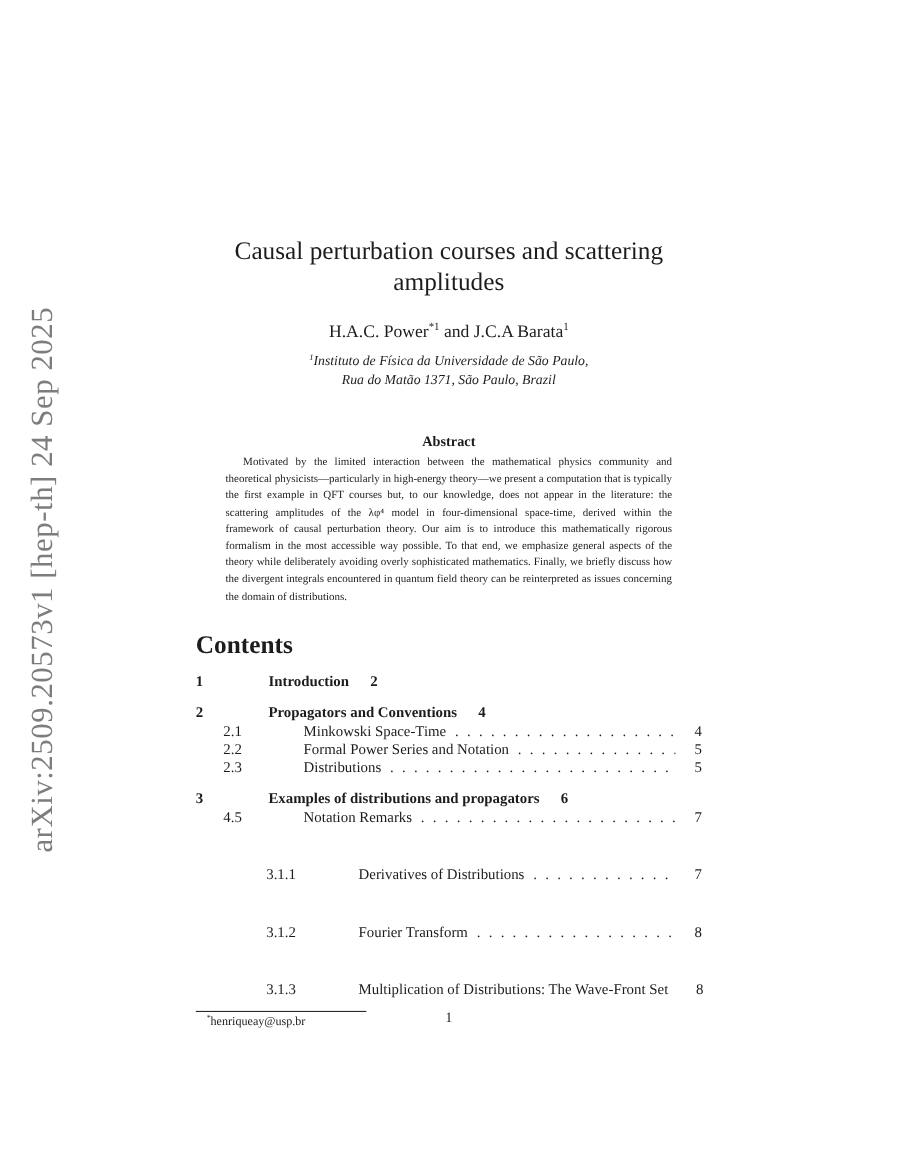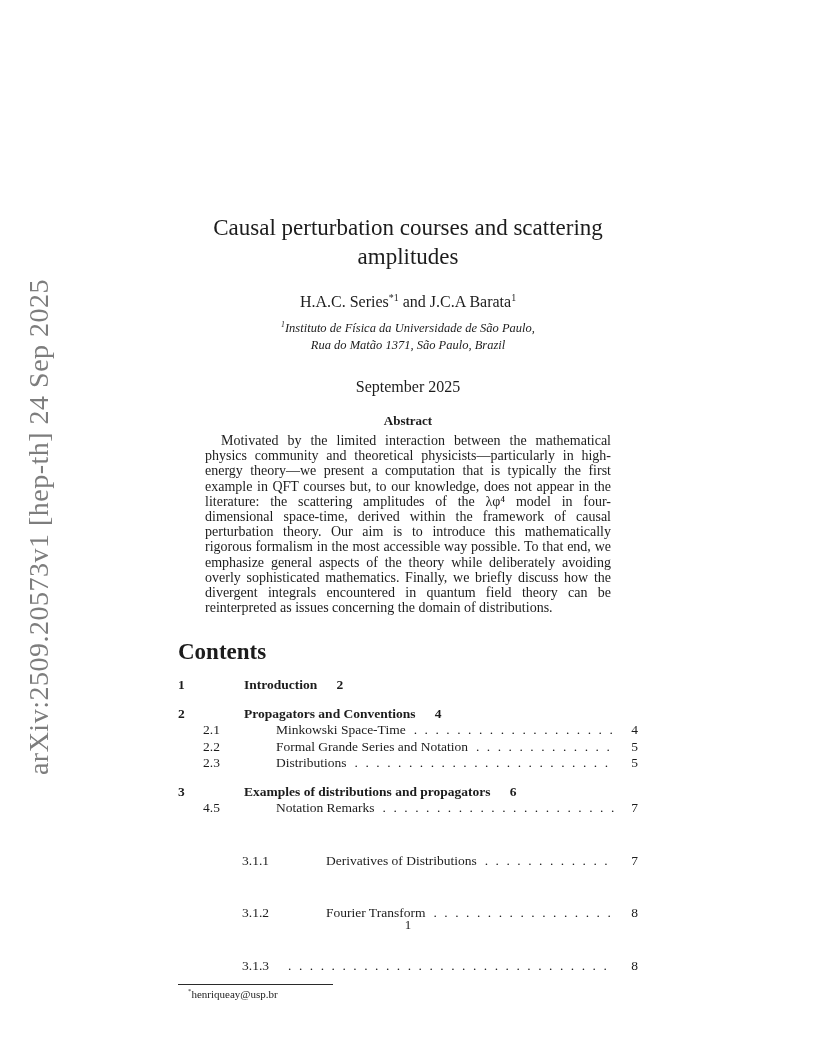--- a/index.html
+++ b/index.html
@@ -49,28 +49,28 @@
     font-style: italic;
     font-size: 12.5px;
     line-height: 17px;
   }
   .date-line {
     margin-top: 24px;
     text-align: center;
     font-size: 16px;
   }
   .abstract-heading {
-    margin-top: 17px;
+    margin-top: 39px;
     text-align: center;
     font-weight: bold;
     font-size: 13px;
   }
   .abstract-body {
     margin: 4px 27px 0 27px;
-    font-size: 14px;
+    font-size: 10px;
     line-height: 15.2px;
     text-align: justify;
     text-indent: 16px;
   }
   .contents-heading {
     margin-top: 24px;
     font-size: 23px;
     font-weight: bold;
   }
   .toc { margin-top: 9px; font-size: 13.5px; }
@@ -120,25 +120,24 @@
 <body>
 
 <div class="page">
 
   <div class="arxiv-watermark">arXiv:2509.20573v1  [hep-th]  24 Sep 2025</div>
 
   <div class="content">
 
     <div class="paper-title">Causal perturbation courses and scattering amplitudes</div>
 
-    <div class="authors-line"><span>H.A.C. Series</span><sup>*1</sup><span> and </span><span>J.C.A Barata</span><sup>1</sup></div>
+    <div class="authors-line"><span>H.A.C. Power</span><sup>*1</sup><span> and </span><span>J.C.A Barata</span><sup>1</sup></div>
 
     <div class="affiliation"><sup>1</sup><span>Instituto de Física da Universidade de São Paulo,</span><br><span>Rua do Matão 1371, São Paulo, Brazil</span></div>
 
-    <div class="date-line">September 2025</div>
 
     <div class="abstract-heading">Abstract</div>
 
     <div class="abstract-body">Motivated by the limited interaction between the mathematical physics community and theoretical physicists—particularly in high-energy theory—we present a computation that is typically the first example in QFT courses but, to our knowledge, does not appear in the literature: the scattering amplitudes of the λφ⁴ model in four-dimensional space-time, derived within the framework of causal perturbation theory. Our aim is to introduce this mathematically rigorous formalism in the most accessible way possible. To that end, we emphasize general aspects of the theory while deliberately avoiding overly sophisticated mathematics. Finally, we briefly discuss how the divergent integrals encountered in quantum field theory can be reinterpreted as issues concerning the domain of distributions.</div>
 
     <div class="contents-heading">Contents</div>
 
     <div class="toc">
         <div class="toc-row lvl1">
     <span class="toc-num">1</span>
@@ -153,21 +152,21 @@
     <span class="toc-page">4</span>
   </div>
         <div class="toc-row lvl2">
     <span class="toc-num">2.1</span>
     <span class="toc-title">Minkowski Space-Time</span>
     <span class="leader">................................................................................</span>
     <span class="toc-page">4</span>
   </div>
         <div class="toc-row lvl2">
     <span class="toc-num">2.2</span>
-    <span class="toc-title">Formal Grande Series and Notation</span>
+    <span class="toc-title">Formal Power Series and Notation</span>
     <span class="leader">................................................................................</span>
     <span class="toc-page">5</span>
   </div>
         <div class="toc-row lvl2">
     <span class="toc-num">2.3</span>
     <span class="toc-title">Distributions</span>
     <span class="leader">................................................................................</span>
     <span class="toc-page">5</span>
   </div>
         <div class="toc-row lvl1">
@@ -189,20 +188,21 @@
     <span class="toc-page">7</span>
   </div>
         <div class="toc-row lvl3">
     <span class="toc-num">3.1.2</span>
     <span class="toc-title">Fourier Transform</span>
     <span class="leader">................................................................................</span>
     <span class="toc-page">8</span>
   </div>
         <div class="toc-row lvl3">
     <span class="toc-num">3.1.3</span>
+    <span class="toc-title">Multiplication of Distributions: The Wave-Front Set</span>
     <span class="leader">................................................................................</span>
     <span class="toc-page">8</span>
   </div>
       </div>
 
     <div class="footnote-block">
       <div class="footnote-rule"></div>
       <div class="footnote-text"><sup>*</sup><span>henriqueay@usp.br</span></div>
     </div>
 

